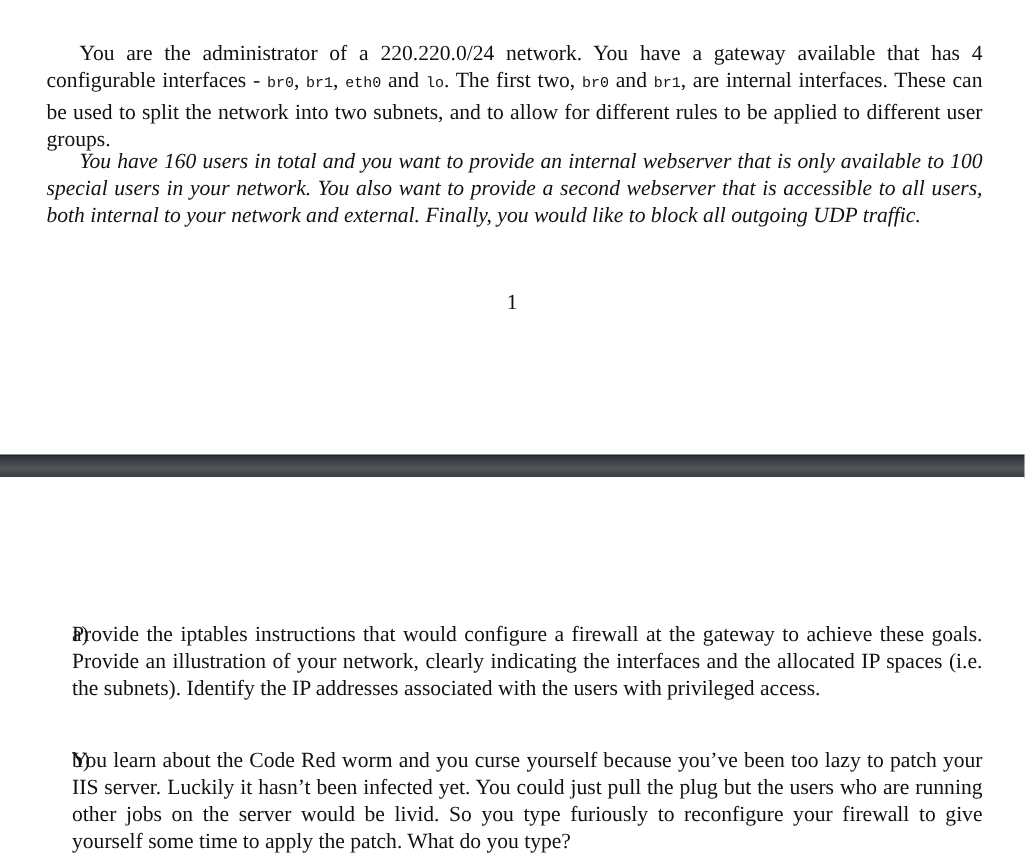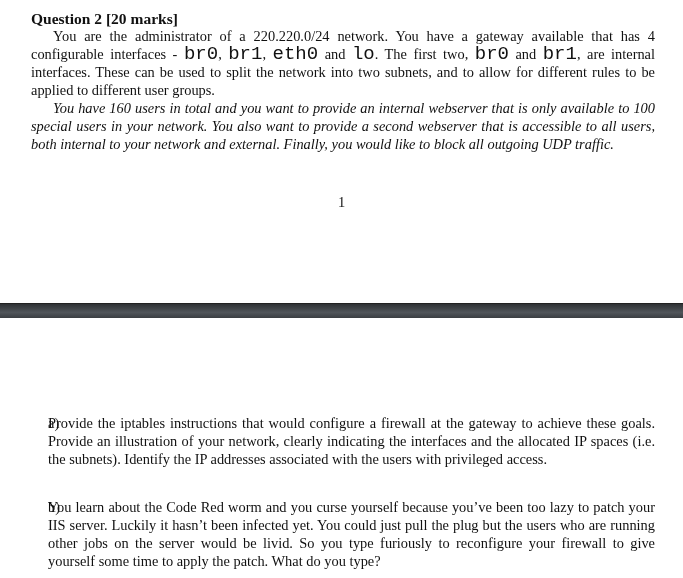--- a/index.html
+++ b/index.html
@@ -11,21 +11,21 @@
   .page-top { position: absolute; left: 0; top: 0; width: 683px; height: 303px; background: #fff; }
   .heading {
     position: absolute; left: 31px; top: 10px; font-weight: bold; font-size: 15.5px;
   }
   .para {
     position: absolute; left: 31px; width: 624px; font-size: 14.4px; line-height: 18px;
     text-align: justify; text-indent: 22px; margin: 0;
   }
   .p1 { top: 27px; }
   .p2 { top: 99px; font-style: italic; }
-  .mono { font-family: "Liberation Mono", "DejaVu Sans Mono", monospace; font-size: 19px; }
+  .mono { font-family: "Liberation Mono", "DejaVu Sans Mono", monospace; font-size: 10px; }
   .page-num {
     position: absolute; left: 0; width: 683px; top: 194px; text-align: center; font-size: 14.4px;
   }
   .page-gap {
     position: absolute; left: 0; top: 303px; width: 683px; height: 14px;
     background: linear-gradient(#2f3235, #50555a 60%, #3a3e42);
     border-top: 1px solid #222; border-bottom: 1px solid #666;
   }
   .page-bottom { position: absolute; left: 0; top: 318px; width: 683px; height: 260px; background: #fff; }
   .item {
@@ -33,21 +33,20 @@
   }
   .item .marker { position: absolute; left: 0; top: 0; }
   .item .body { text-align: justify; }
   .ia { top: 414px; }
   .ib { top: 498px; }
 </style>
 </head>
 <body>
 
 <div class="page-top">
-  <div class="heading">Question 2 [20 marks]</div>
   <p class="para p1"><span>You are the administrator of a 220.220.0/24 network. You have a gateway available that has 4 configurable interfaces - </span><span class="mono">br0</span><span>, </span><span class="mono">br1</span><span>, </span><span class="mono">eth0</span><span> and </span><span class="mono">lo</span><span>. The first two, </span><span class="mono">br0</span><span> and </span><span class="mono">br1</span><span>, are internal interfaces. These can be used to split the network into two subnets, and to allow for different rules to be applied to different user groups.</span></p>
   <p class="para p2">You have 160 users in total and you want to provide an internal webserver that is only available to 100 special users in your network. You also want to provide a second webserver that is accessible to all users, both internal to your network and external. Finally, you would like to block all outgoing UDP traffic.</p>
   <div class="page-num">1</div>
 </div>
 
 <div class="page-gap"></div>
 
 <div class="page-bottom"></div>
 
 <div class="item ia">

